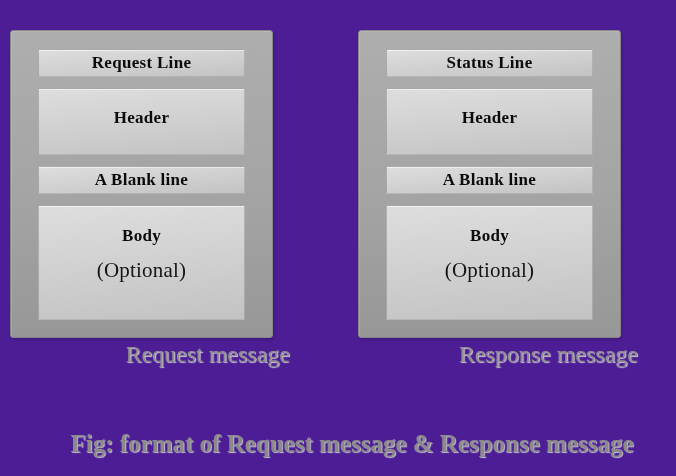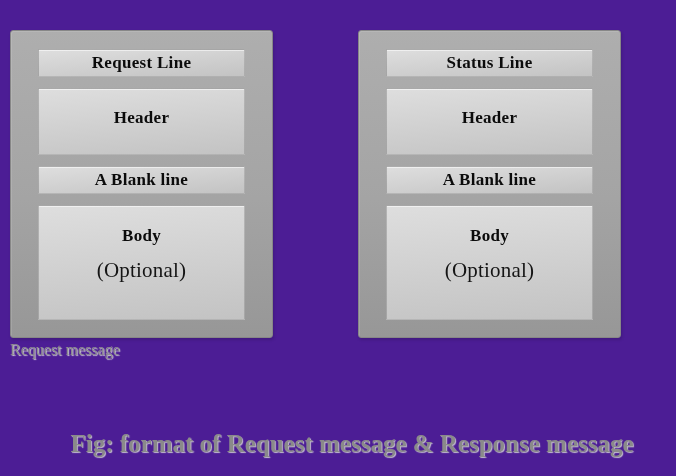--- a/index.html
+++ b/index.html
@@ -50,22 +50,22 @@
   .note {
     font-weight: normal;
     font-size: 21px;
     letter-spacing: 0.2px;
     color: #151515;
   }
   .panel-caption {
     position: absolute;
     top: 341px;
     width: 280px;
-    text-align: left;
-    font-size: 16px;
+    text-align: right;
+    font-size: 24px;
     line-height: 1.15;
     color: #8f8f8f;
     text-shadow: 1px 1px 1px rgba(222,222,222,0.9);
     white-space: nowrap;
   }
   .caption-left  { left: 10px; }
   .caption-right { left: 358px; }
   .fig-caption {
     position: absolute;
     top: 430px;
@@ -111,16 +111,17 @@
     <div class="row row-small">
       <span>A Blank line</span>
     </div>
     <div class="row row-large">
       <span>Body</span>
       <span class="note">(Optional)</span>
     </div>
   </section>
 
   <div class="panel-caption caption-left">Request message</div>
+  <div class="panel-caption caption-right">Response message</div>
 
   <div class="fig-caption">Fig: format of Request message &amp; Response message</div>
 
 </div>
 
 </body></html>

